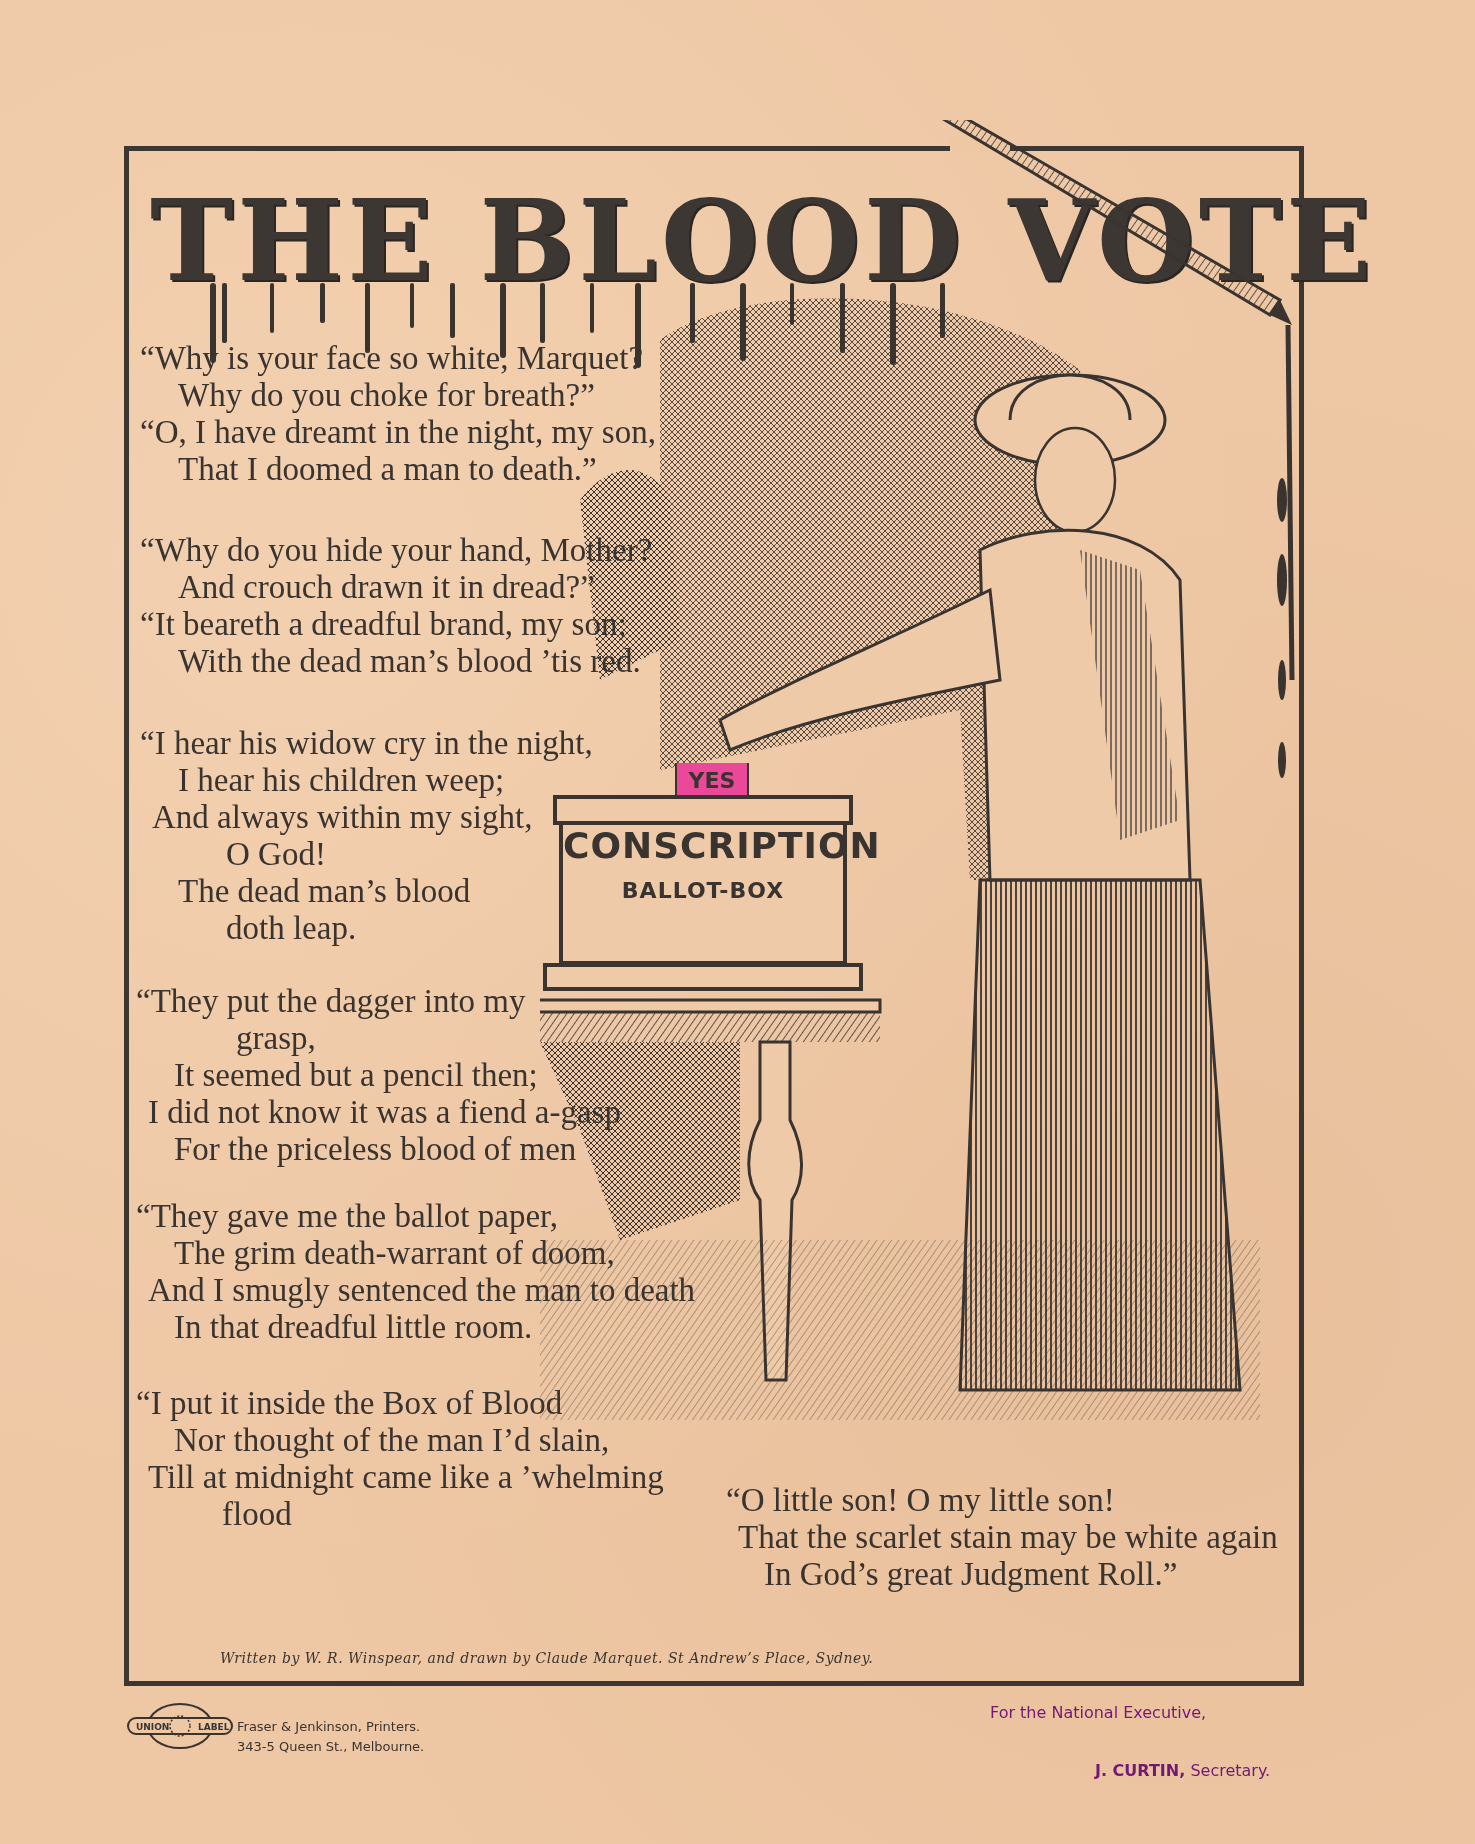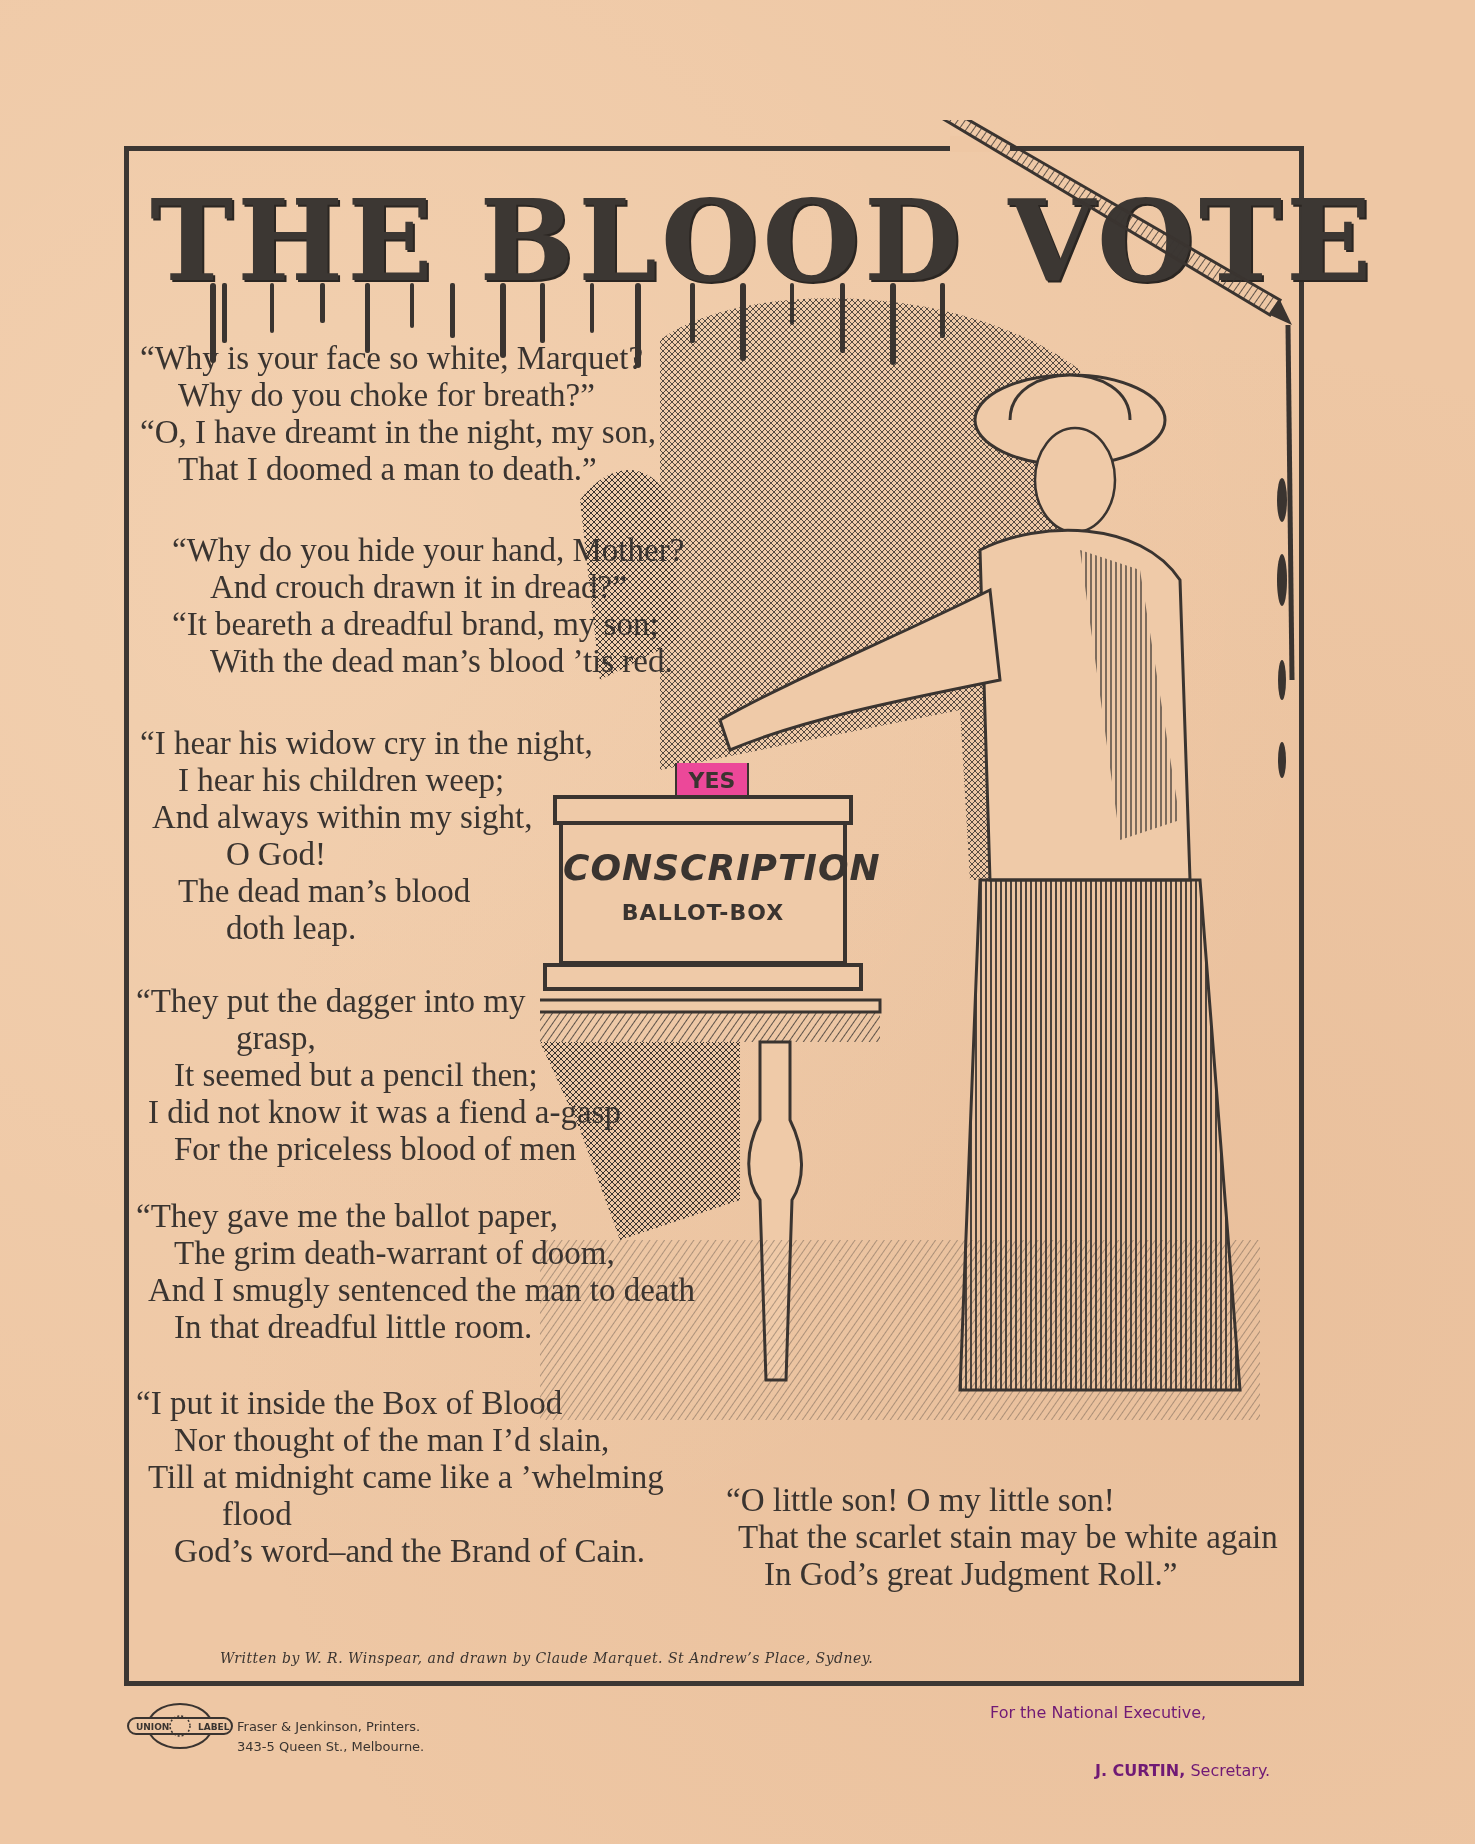--- a/index.html
+++ b/index.html
@@ -53,21 +53,21 @@
       position: absolute; left: 6px; top: 30px; width: 288px; height: 140px;
       border: 4px solid #3a3430; border-top: none; box-sizing: border-box;
       background: #efcaa8; text-align: center;
     }
     .ballot-base {
       position: absolute; left: -10px; top: 168px; width: 320px; height: 28px;
       border: 4px solid #3a3430; box-sizing: border-box; background: #efcaa8;
     }
     .box-title {
       font-family: "DejaVu Sans", sans-serif; font-weight: bold; font-size: 36px;
-      margin-top: 22px; letter-spacing: 1px; color: #3a3430; font-style: italic;
+      letter-spacing: 1px; color: #3a3430;
     }
     .box-sub {
       font-family: "DejaVu Sans", sans-serif; font-weight: bold; font-size: 22px;
       margin-top: 12px; letter-spacing: 1px; color: #3a3430;
     }
     .yes-card {
       position: absolute; left: 122px; top: -32px; width: 70px; height: 32px;
       background: #ec4899; border-left: 2px solid #3a3430; border-right: 2px solid #3a3430;
       font-family: "DejaVu Sans", sans-serif; font-weight: bold; font-size: 22px;
       text-align: center; line-height: 36px; color: #3a3430;
@@ -187,21 +187,21 @@
   <div class="ballot-base"></div>
 </div>
 
 <div class="verse" style="left:140px; top:340px;">
   <div>“Why is your face so white, Marquet?</div>
   <div class="ind1">Why do you choke for breath?”</div>
   <div>“O, I have dreamt in the night, my son,</div>
   <div class="ind1">That I doomed a man to death.”</div>
 </div>
 
-<div class="verse" style="left:140px; top:532px;margin-left:32px;">
+<div class="verse" style="left:140px; top:532px;">
   <div>“Why do you hide your hand, Mother?</div>
   <div class="ind1">And crouch drawn it in dread?”</div>
   <div>“It beareth a dreadful brand, my son;</div>
   <div class="ind1">With the dead man’s blood ’tis red.</div>
 </div>
 
 <div class="verse" style="left:140px; top:725px;">
   <div>“I hear his widow cry in the night,</div>
   <div class="ind1">I hear his children weep;</div>
   <div class="ind0">And always within my sight,</div>
@@ -223,21 +223,20 @@
   <div class="ind1">The grim death-warrant of doom,</div>
   <div class="ind0">And I smugly sentenced the man to death</div>
   <div class="ind1">In that dreadful little room.</div>
 </div>
 
 <div class="verse" style="left:136px; top:1385px;">
   <div>“I put it inside the Box of Blood</div>
   <div class="ind1">Nor thought of the man I’d slain,</div>
   <div class="ind0">Till at midnight came like a ’whelming</div>
   <div class="ind2">flood</div>
-  <div class="ind1">God’s word–and the Brand of Cain.</div>
 </div>
 
 <div class="verse" style="left:726px; top:1482px;">
   <div>“O little son! O my little son!</div>
   <div class="ind0">That the scarlet stain may be white again</div>
   <div class="ind1">In God’s great Judgment Roll.”</div>
 </div>
 
 <div class="credit">Written by W. R. Winspear, and drawn by Claude Marquet. St Andrew’s Place, Sydney.</div>
 

